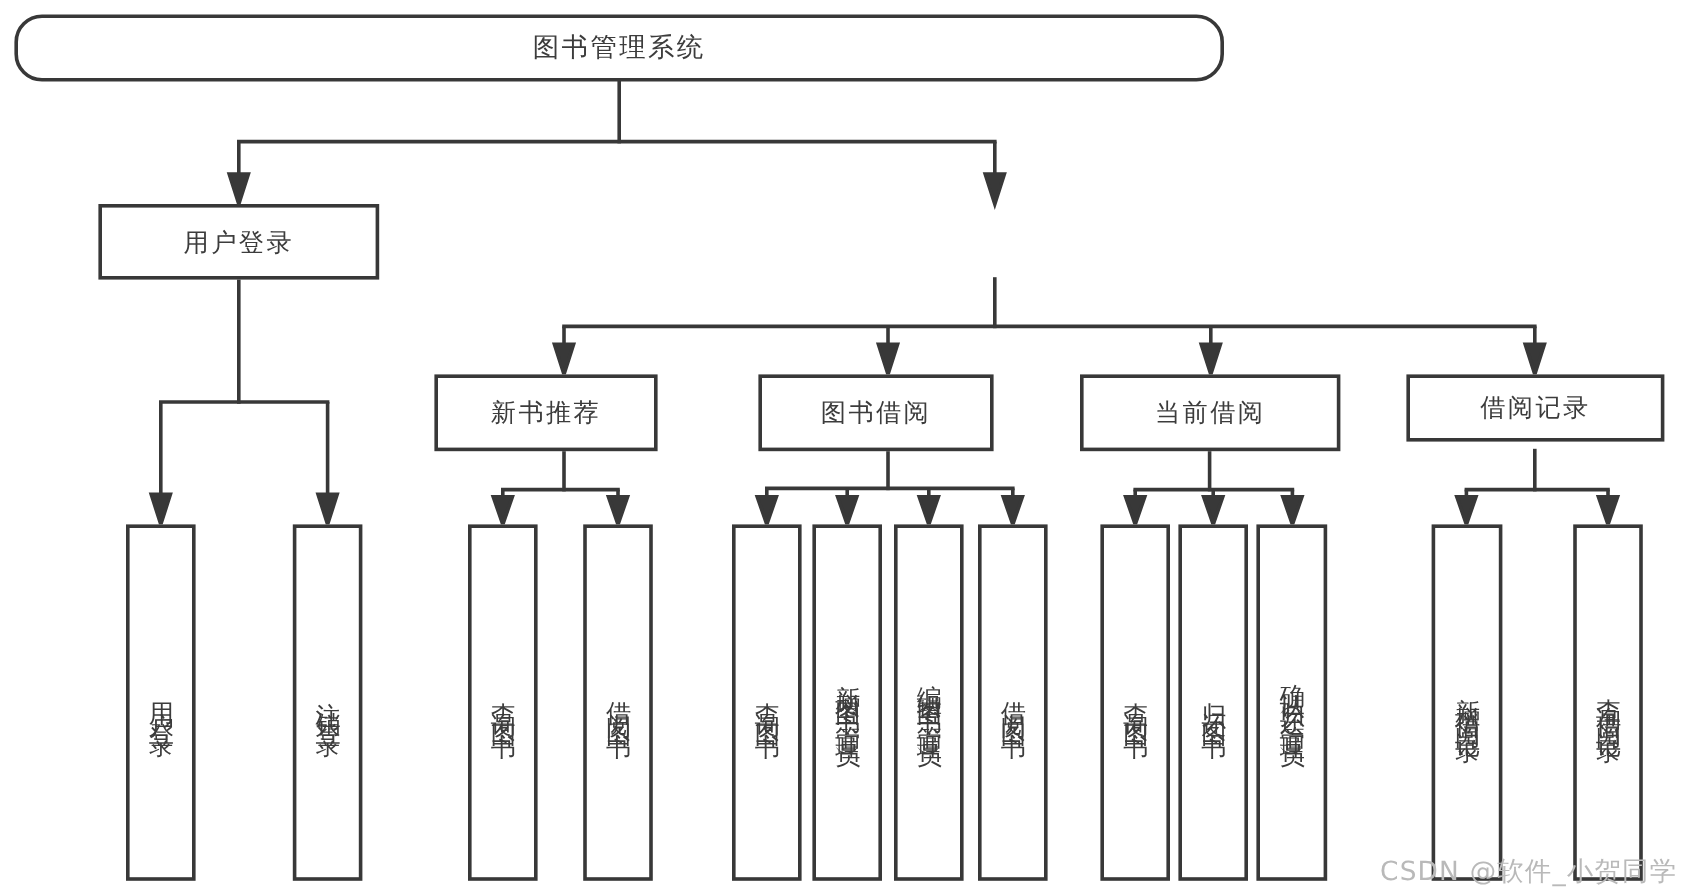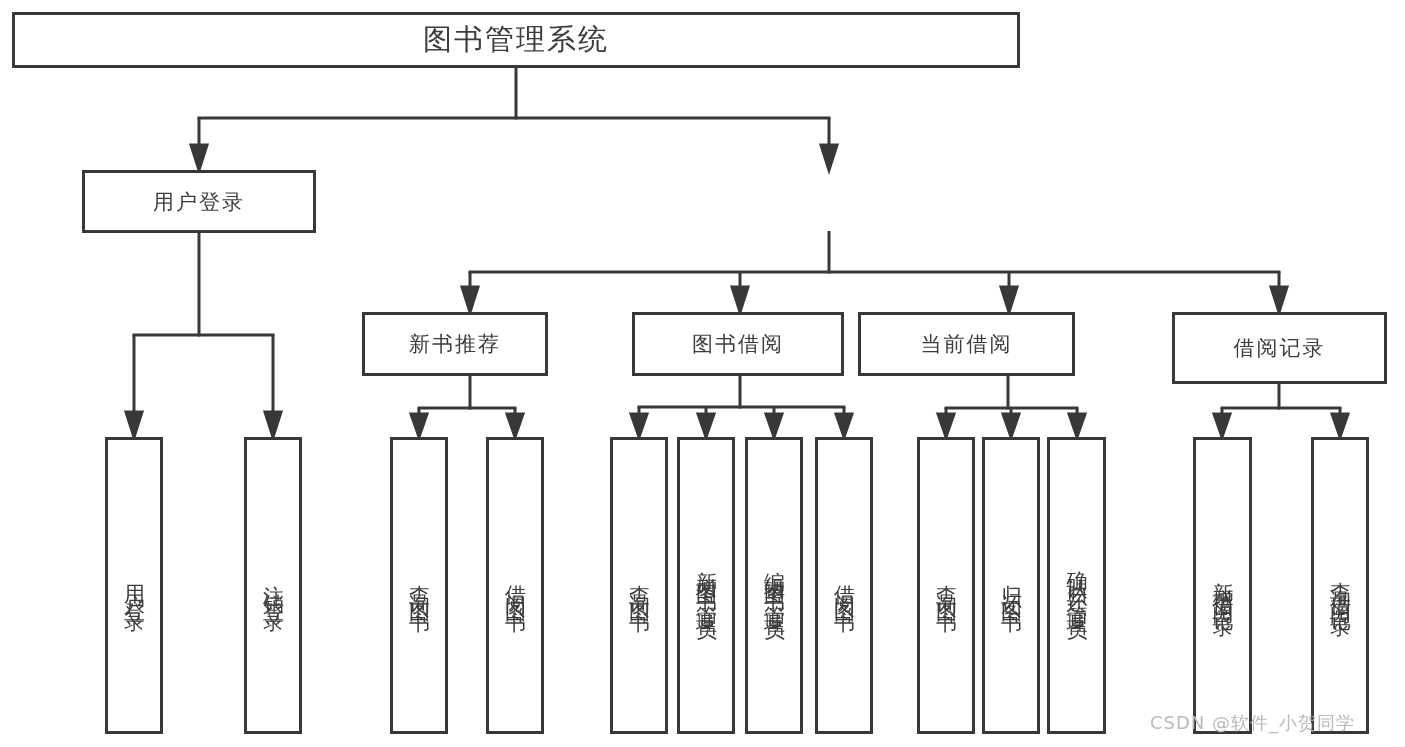--- a/index.html
+++ b/index.html
@@ -26,35 +26,35 @@
     display: flex;
     align-items: center;
     justify-content: center;
     z-index: 2;
   }
   .hbox {
     font-size: 21px;
     letter-spacing: 2px;
     white-space: nowrap;
   }
-  .root-box { font-size: 29px; }
+  .root-box { font-size: 22px; border-radius: 23px; }
   .vbox {
     writing-mode: vertical-rl;
     font-size: 21px;
     letter-spacing: 9px;
     line-height: 1;
     text-align: center;
   }
   .vbox.long { letter-spacing: 7px; }
   .watermark {
     position: absolute;
     left: 1150px;
     top: 711px;
     z-index: 5;
-    font-size: 18px;
+    font-size: 22px;
     color: #b9b9b9;
     letter-spacing: 1px;
     white-space: nowrap;
   }
 </style>
 </head>
 <body>
 
 <div class="canvas">
 
@@ -118,23 +118,23 @@
     <polygon points="1214,414 1230,414 1222,437"></polygon>
     <line x1="1340" y1="408" x2="1340" y2="417"></line>
     <polygon points="1332,414 1348,414 1340,437"></polygon>
   </svg>
 
   <div class="node hbox root-box" style="left:12px; top:12px; width:1008px; height:56px;">图书管理系统</div>
 
   <div class="node hbox" style="left:82px; top:170px; width:234px; height:63px;">用户登录</div>
 
   <div class="node hbox" style="left:362px; top:312px; width:186px; height:64px;">新书推荐</div>
-  <div class="node hbox" style="left:632px; top:312px; width:212px; height:64px;">图书借阅</div>
-  <div class="node hbox" style="left:858px; top:312px; width:217px; height:64px;">当前借阅</div>
-  <div class="node hbox" style="left:1172px; top:312px; width:215px; height:72px;">借阅记录</div>
+  <div class="node hbox" style="left:632px; top:312px; width:196px; height:64px;">图书借阅</div>
+  <div class="node hbox" style="left:900px; top:312px; width:217px; height:64px;">当前借阅</div>
+  <div class="node hbox" style="left:1172px; top:312px; width:215px; height:56px;">借阅记录</div>
 
   <div class="node vbox" style="left:105px; top:437px; width:58px; height:297px;">用户登录</div>
   <div class="node vbox" style="left:244px; top:437px; width:58px; height:297px;">注销登录</div>
 
   <div class="node vbox" style="left:390px; top:437px; width:58px; height:297px;">查询图书</div>
   <div class="node vbox" style="left:486px; top:437px; width:58px; height:297px;">借阅图书</div>
 
   <div class="node vbox" style="left:610px; top:437px; width:58px; height:297px;">查询图书</div>
   <div class="node vbox long" style="left:677px; top:437px; width:58px; height:297px;">新增图书（管理员）</div>
   <div class="node vbox long" style="left:745px; top:437px; width:58px; height:297px;">编辑图书（管理员）</div>

